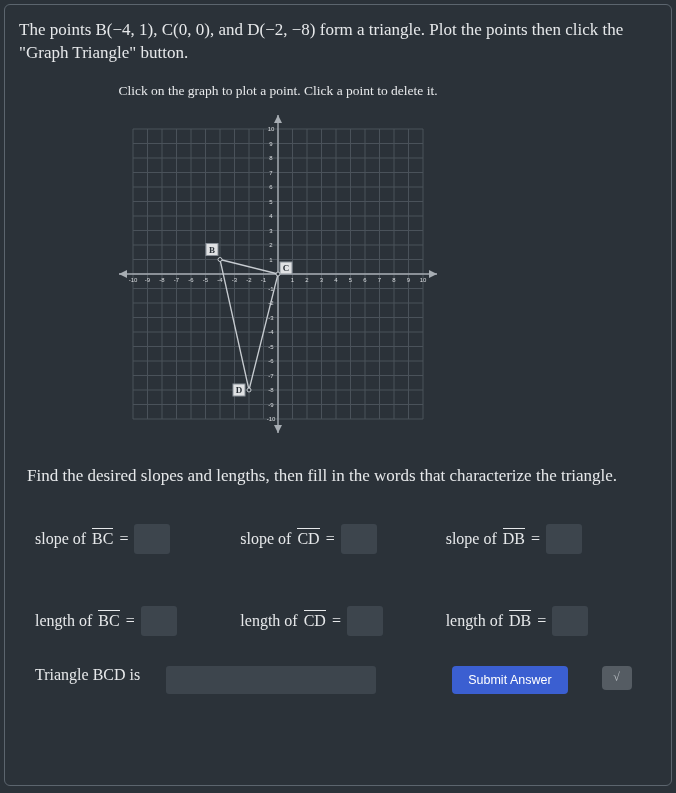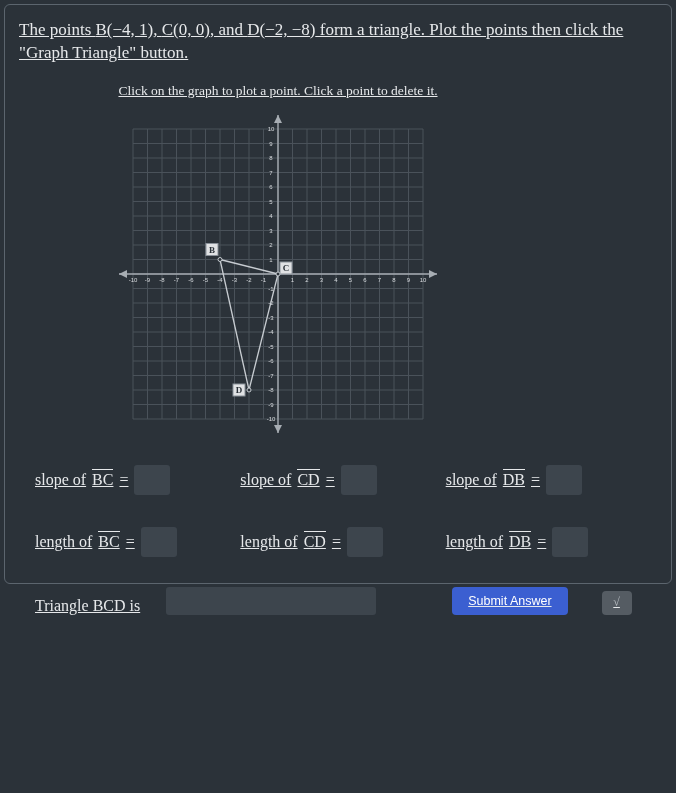--- a/index.html
+++ b/index.html
@@ -9,23 +9,22 @@
     font-family: Georgia, 'Times New Roman', serif;
     width: 676px;
     height: 793px;
     overflow: hidden;
   }
   .panel {
     border: 1px solid #5c656e;
     border-radius: 6px;
     margin: 4px;
     padding: 14px 14px 18px 14px;
-    height: 580px;
+    height: 782px;
     position: relative;
-    text-decoration: underline;
   }
   .prompt {
     font-size: 17px;
     line-height: 1.35;
     margin-bottom: 18px;
   }
   .graph-instr {
     font-size: 13.5px;
     text-align: center;
     margin-bottom: 12px;
@@ -49,21 +48,21 @@
   .kbd-btn {
     margin-left: auto; margin-right: 6px;
     background: #555c63; border-radius: 5px;
     width: 30px; height: 26px;
     display: flex; align-items: center; justify-content: center;
     cursor: pointer;
   }
   .fields-grid {
     display: grid;
     grid-template-columns: 1fr 1fr 1fr;
-    row-gap: 32px;
+    row-gap: 52px;
     margin-left: 16px;
     margin-right: 6px;
     font-size: 16px;
   }
   .field-cell { display: flex; align-items: center; gap: 6px; white-space: nowrap; }
   .seg { position: relative; display: inline-block; }
   .seg::before {
     content: "";
     position: absolute; top: -2px; left: 0; right: 0;
     height: 1px; background: #e6e8ea;
@@ -72,21 +71,21 @@
     width: 36px; height: 30px;
     background: #3d454d; border: none; border-radius: 3px;
     color: #e6e8ea; font-size: 14px; text-align: center;
   }
   input.blank-wide {
     width: 210px; height: 28px;
     background: #3d454d; border: none; border-radius: 3px;
     color: #e6e8ea; font-size: 14px; padding: 0 8px;
   }
   .bottom-row {
-    display: flex; align-items: flex-end; gap: 26px;
+    display: flex; align-items: flex-start; gap: 26px;
     margin-left: 16px; margin-top: 30px;
   }
   .submit-btn {
     background: #3b5fd1; color: #fff;
     font-family: Arial, sans-serif; font-size: 12.5px;
     border: none; border-radius: 4px;
     padding: 7px 16px; cursor: pointer;
     margin-left: 50px;
   }
   .sqrt-btn {
@@ -215,20 +214,21 @@
           <rect x="165" y="151" width="12" height="12" class="pt-lbl-rect"></rect>
           <text x="171" y="160" class="pt-lbl-txt">C</text>
           <circle cx="163" cy="163" r="2" fill="#2b3239" stroke="#c7ccd1"></circle>
           <rect x="118" y="273" width="12" height="12" class="pt-lbl-rect"></rect>
           <text x="124" y="282" class="pt-lbl-txt">D</text>
           <circle cx="134" cy="279" r="2" fill="#2b3239" stroke="#c7ccd1"></circle>
         </svg>
     </div>
   </div>
 
+  <div class="post-prompt">Find the desired slopes and lengths, then fill in the words that characterize the triangle.</div>
 
 
   <div class="fields-grid">
     <div class="field-cell">
       <span>slope of </span>
         <span class="seg">BC</span>
         <span> =</span>
       <input class="blank" style="">
     </div>
     <div class="field-cell">

